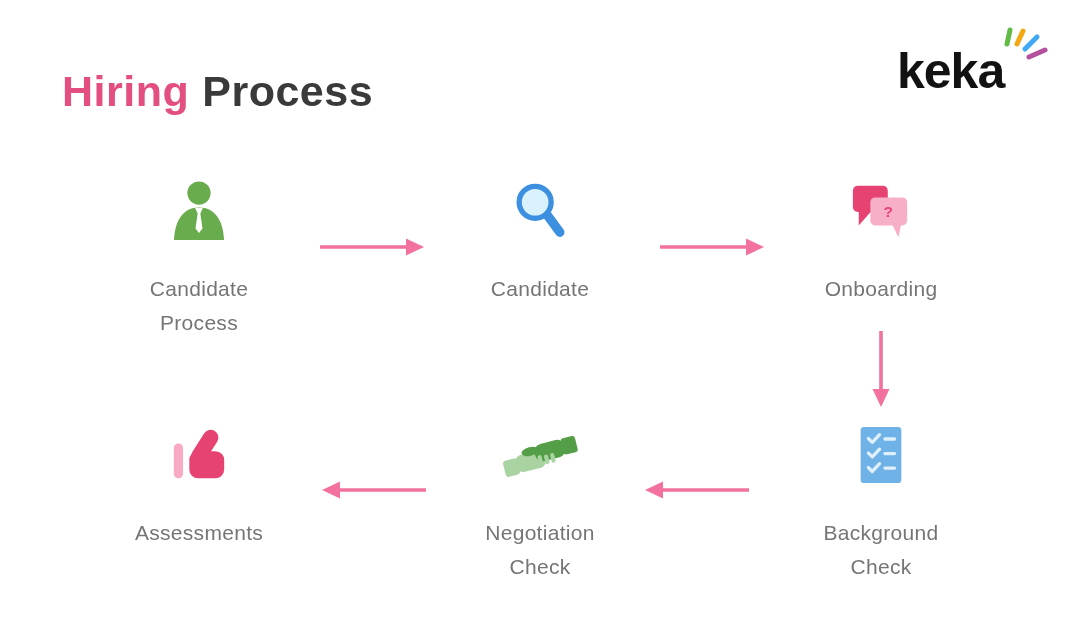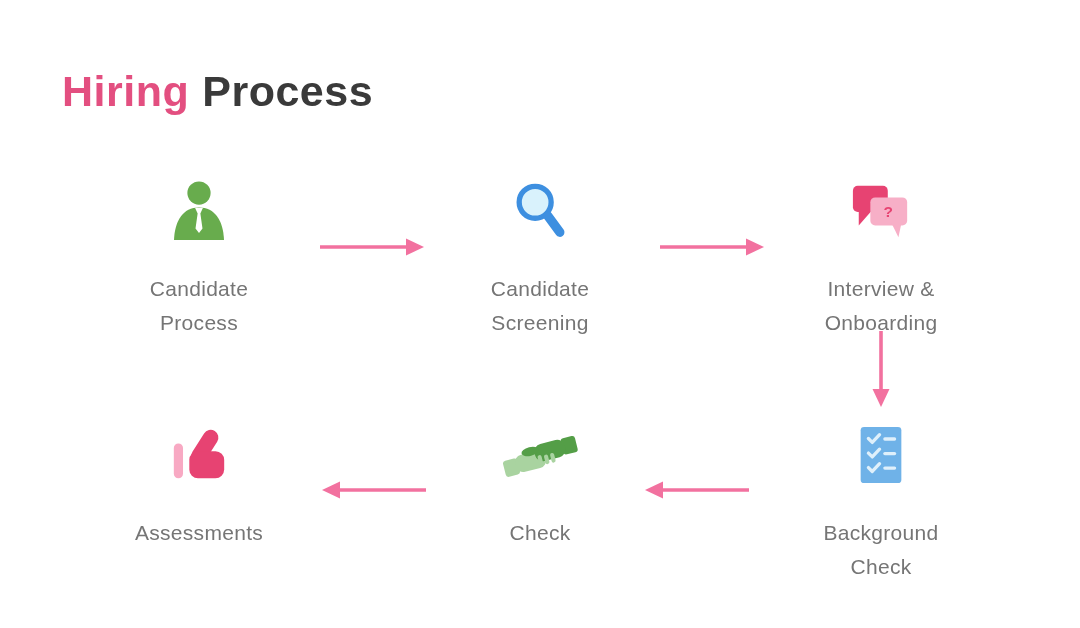--- a/index.html
+++ b/index.html
@@ -52,20 +52,29 @@
 </style>
 </head>
 <body>
 
 <div class="canvas">
 
   <div class="title">
     <span class="hl">Hiring</span><span class="rest">Process</span>
   </div>
 
+  <div class="logo">
+    <span class="logo-text">keka</span>
+    <svg class="logo-rays" width="50" height="40" viewBox="0 0 50 40">
+      <line x1="8" y1="18" x2="11" y2="4" stroke="#62BB46" stroke-width="5" stroke-linecap="round"></line>
+      <line x1="18" y1="18" x2="24" y2="5" stroke="#F3A712" stroke-width="5" stroke-linecap="round"></line>
+      <line x1="26" y1="23" x2="38" y2="11" stroke="#3FA9F5" stroke-width="5" stroke-linecap="round"></line>
+      <line x1="30" y1="31" x2="46" y2="24" stroke="#B4509E" stroke-width="5" stroke-linecap="round"></line>
+    </svg>
+  </div>
 
   <div class="step s1">
     <div class="icon-box">
       <svg width="62" height="62" viewBox="0 0 64 64">
         <circle cx="32" cy="13.5" r="12" fill="#68AC4D"></circle>
         <path d="M32 28.5 C15.5 28.5 7 42 6.2 62 L57.8 62 C57 42 48.5 28.5 32 28.5 Z" fill="#68AC4D"></path>
         <path d="M28 28.8 L36 28.8 L33.4 34.5 L35.6 50 L32 54.8 L28.4 50 L30.6 34.5 Z" fill="#ffffff"></path>
       </svg>
     </div>
     <div class="label">
@@ -76,36 +85,34 @@
 
   <div class="step s2">
     <div class="icon-box">
       <svg width="62" height="62" viewBox="0 0 64 64">
         <circle cx="27" cy="23" r="16.5" fill="#D9F2FC" stroke="#3D8FE0" stroke-width="5.5"></circle>
         <line x1="40" y1="37" x2="52.5" y2="54" stroke="#3D8FE0" stroke-width="9.5" stroke-linecap="round"></line>
       </svg>
     </div>
     <div class="label">
       <span>Candidate</span>
-      <span>Screening</span>
     </div>
   </div>
 
   <div class="step s3">
     <div class="icon-box">
       <svg width="62" height="60" viewBox="0 0 64 60">
         <rect x="3" y="4" width="36" height="27" rx="5" fill="#E74372"></rect>
         <path d="M9 29 L9 45 L23 29 Z" fill="#E74372"></path>
         <rect x="21" y="16" width="38" height="29" rx="5" fill="#F7AFC7"></rect>
         <path d="M43 43 L50 57 L53 43 Z" fill="#F7AFC7"></path>
         <text x="39.5" y="36.5" font-size="16" font-weight="bold" fill="#E74372" text-anchor="middle" font-family="Liberation Sans, sans-serif">?</text>
       </svg>
     </div>
     <div class="label">
-      <span>Interview &amp;</span>
       <span>Onboarding</span>
     </div>
   </div>
 
   <div class="step s4">
     <div class="icon-box">
       <svg width="62" height="62" viewBox="0 0 64 64">
         <rect x="11" y="3" width="42" height="58" rx="3.5" fill="#6FB2E8"></rect>
         <path d="M19 15 l4 4 7.5 -8" stroke="#DFF0FB" stroke-width="3.4" fill="none" stroke-linecap="round" stroke-linejoin="round"></path>
         <line x1="36" y1="15.5" x2="46" y2="15.5" stroke="#DFF0FB" stroke-width="3.4" stroke-linecap="round"></line>
@@ -130,20 +137,21 @@
           <rect x="13" y="21" width="32" height="18" rx="8" fill="#A9D3A0"></rect>
           <rect x="35" y="15" width="32" height="18" rx="8" fill="#549E47"></rect>
           <ellipse cx="31" cy="20" rx="9" ry="4.5" fill="#549E47"></ellipse>
           <rect x="37" y="26" width="4.2" height="10" rx="2.1" fill="#A9D3A0"></rect>
           <rect x="43.5" y="27" width="4.2" height="10" rx="2.1" fill="#A9D3A0"></rect>
           <rect x="50" y="27" width="4.2" height="10" rx="2.1" fill="#A9D3A0"></rect>
         </g>
       </svg>
     </div>
     <div class="label">
+      <span>Negotiation</span>
       <span>Check</span>
     </div>
   </div>
 
   <div class="step s6">
     <div class="icon-box">
       <svg width="62" height="62" viewBox="0 0 64 64">
         <rect x="6" y="20" width="9.5" height="36" rx="4.7" fill="#F8A9C3"></rect>
         <line x1="32" y1="33" x2="44" y2="14" stroke="#E74372" stroke-width="16" stroke-linecap="round"></line>
         <rect x="22" y="28" width="36" height="28" rx="9" fill="#E74372"></rect>

